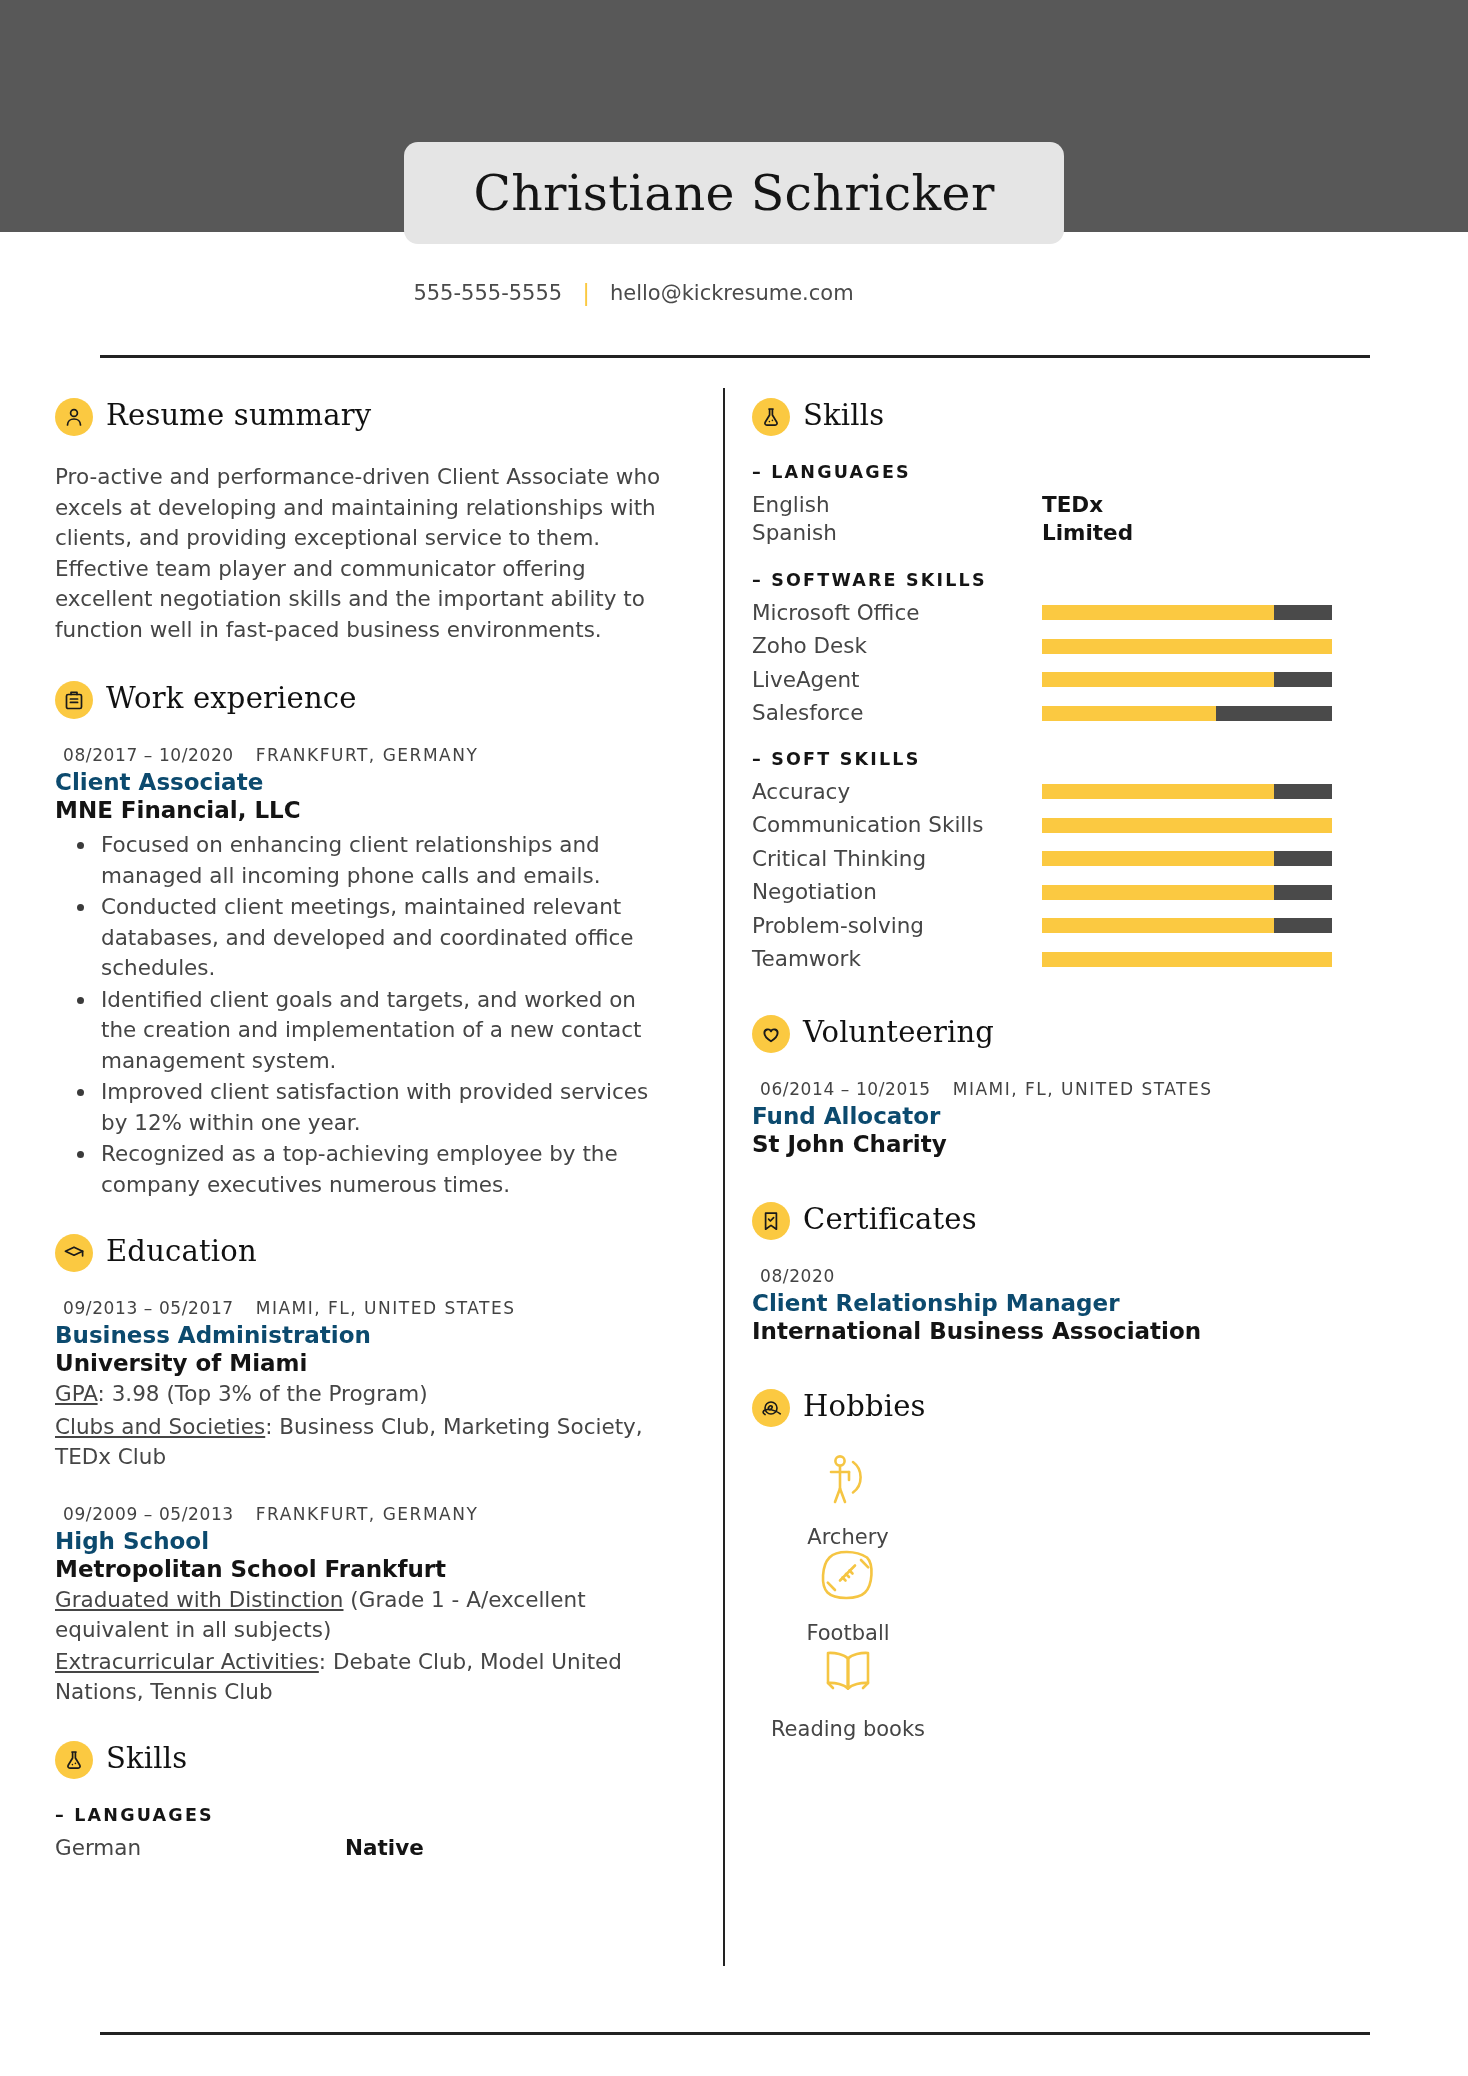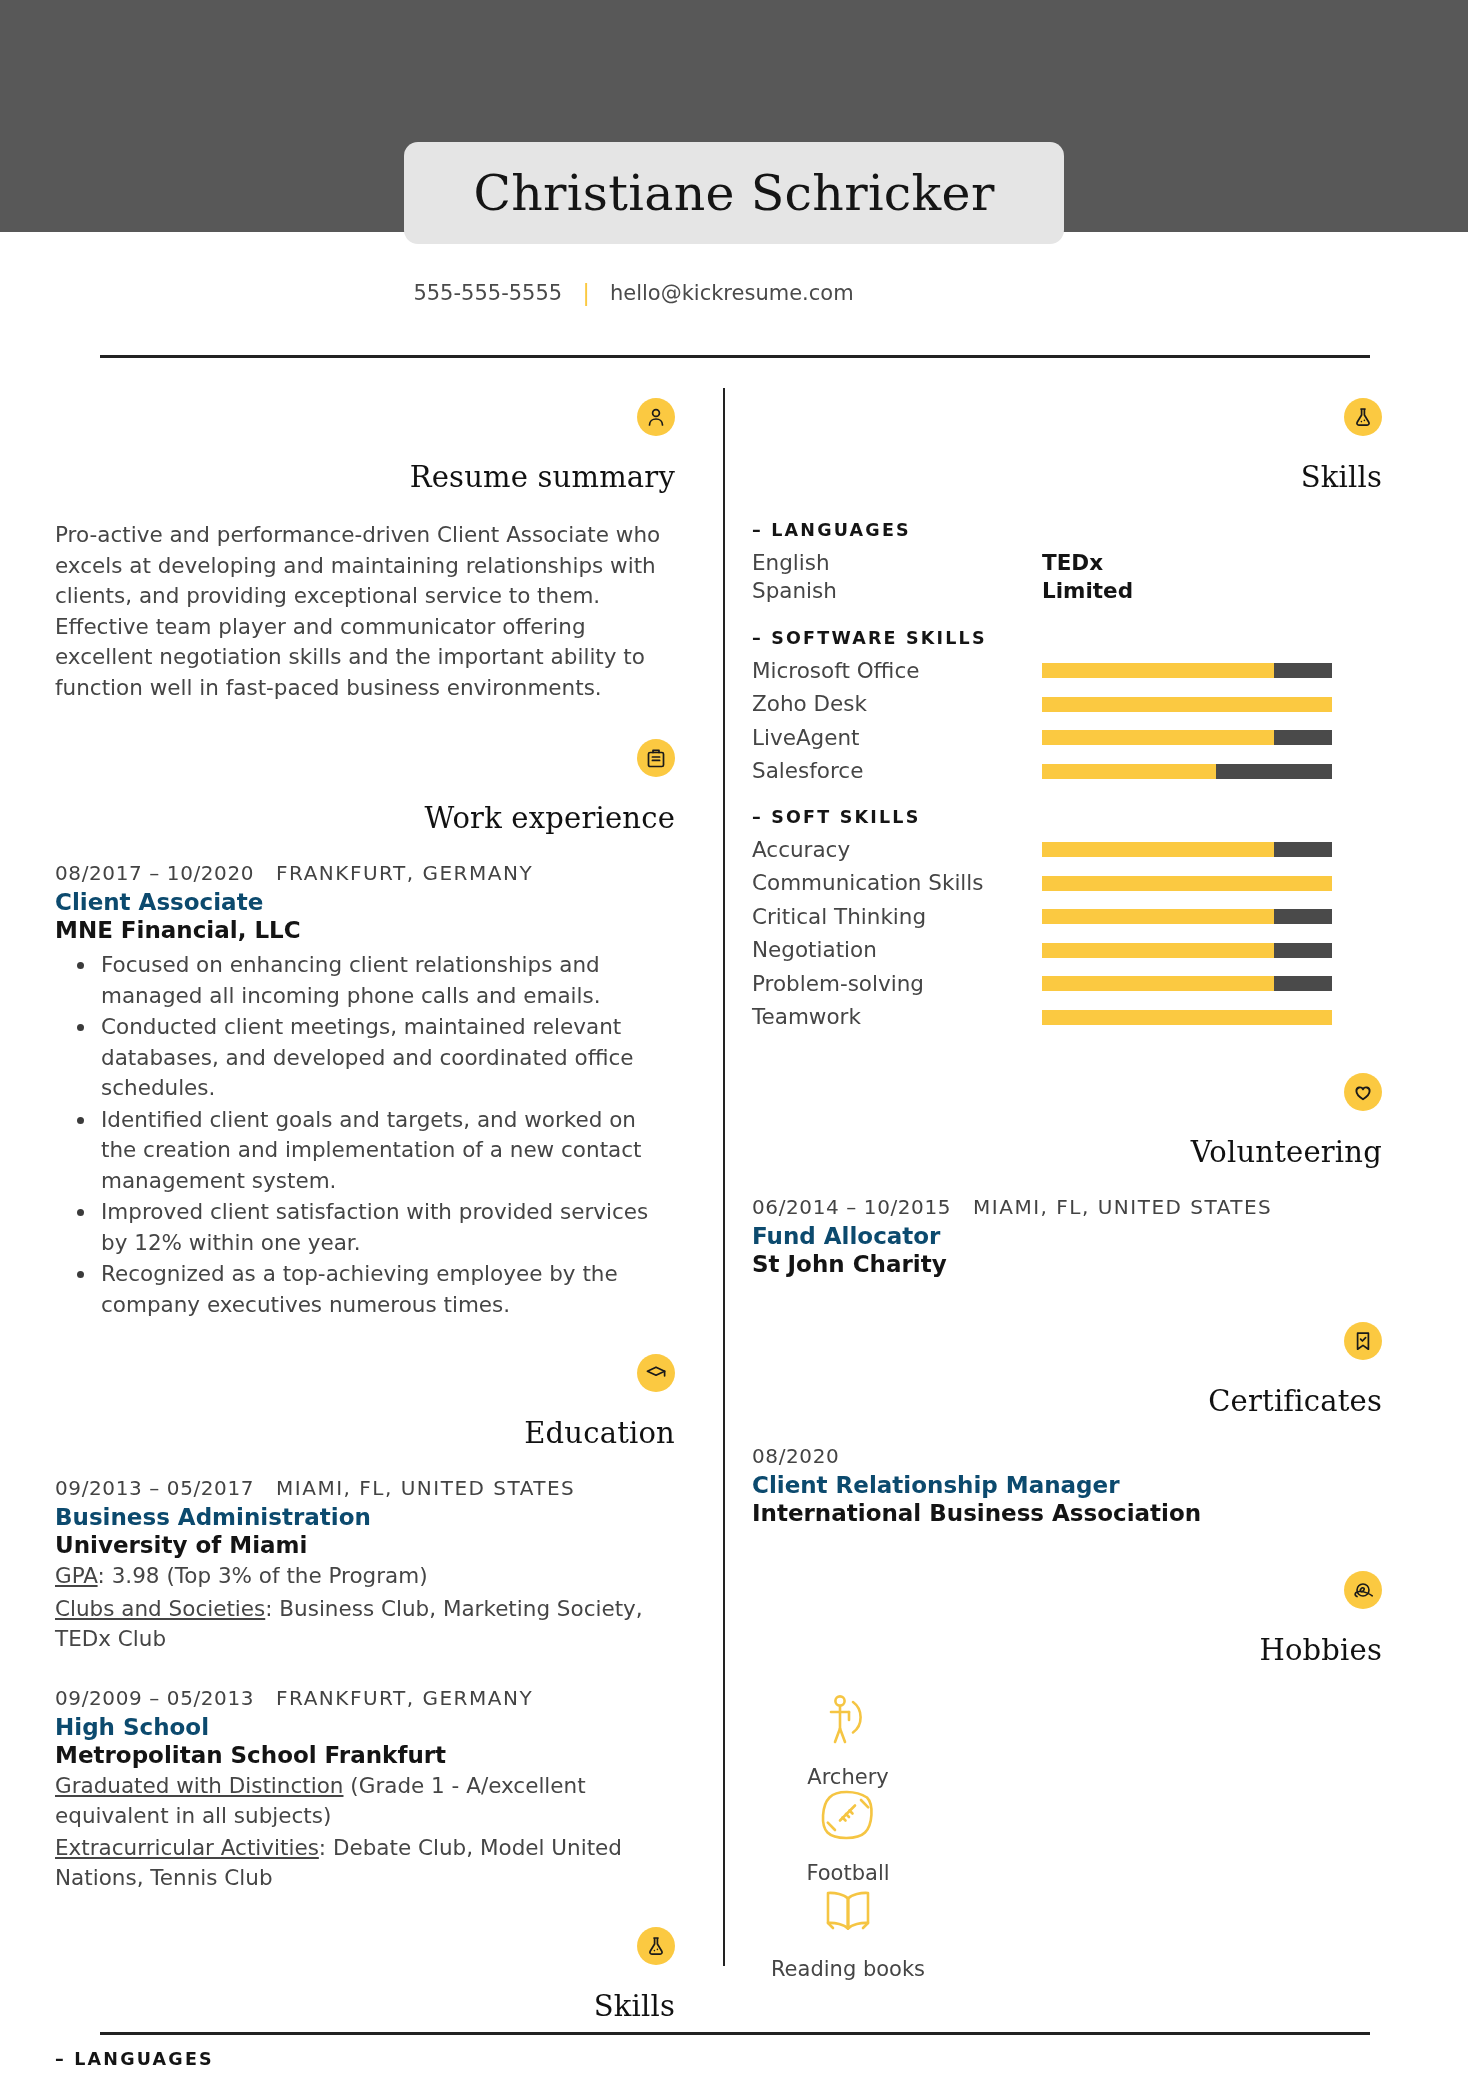--- a/index.html
+++ b/index.html
@@ -96,24 +96,23 @@
     left: 752px;
     width: 630px;
   }
 
   
   .sec {
     margin-bottom: 30px;
   }
   .sec-head {
     display: flex;
-    align-items: flex-end;
-    gap: 24px;
+    align-items: flex-start;
+    gap: 13px;
     margin-bottom: 26px;
-    flex-direction: column;
   }
   .sec-icon {
     width: 38px; height: 38px;
     border-radius: 50%;
     background: #fbc941;
     display: flex;
     align-items: center;
     justify-content: center;
     flex: 0 0 38px;
   }
@@ -127,25 +126,26 @@
   }
 
   
   .para {
     font-size: 21.5px;
     line-height: 1.42;
     color: #454545;
   }
   .entry { margin-bottom: 26px; }
   .entry-meta {
-    font-size: 20px;
+    font-size: 17px;
     color: #434343;
     letter-spacing: 0.6px;
     margin-bottom: 3px;
     white-space: nowrap;
+    margin-left: 8px;
   }
   .entry-meta .loc {
     margin-left: 22px;
     letter-spacing: 1.5px;
   }
   .entry-title {
     font-size: 23px;
     font-weight: bold;
     color: #0c4a6e;
     line-height: 1.22;

